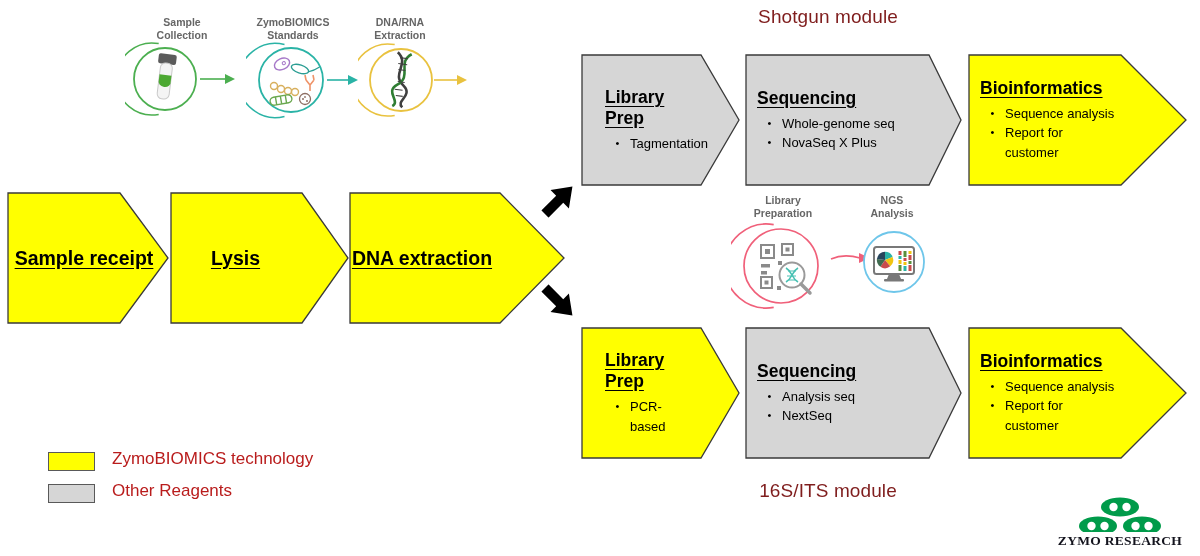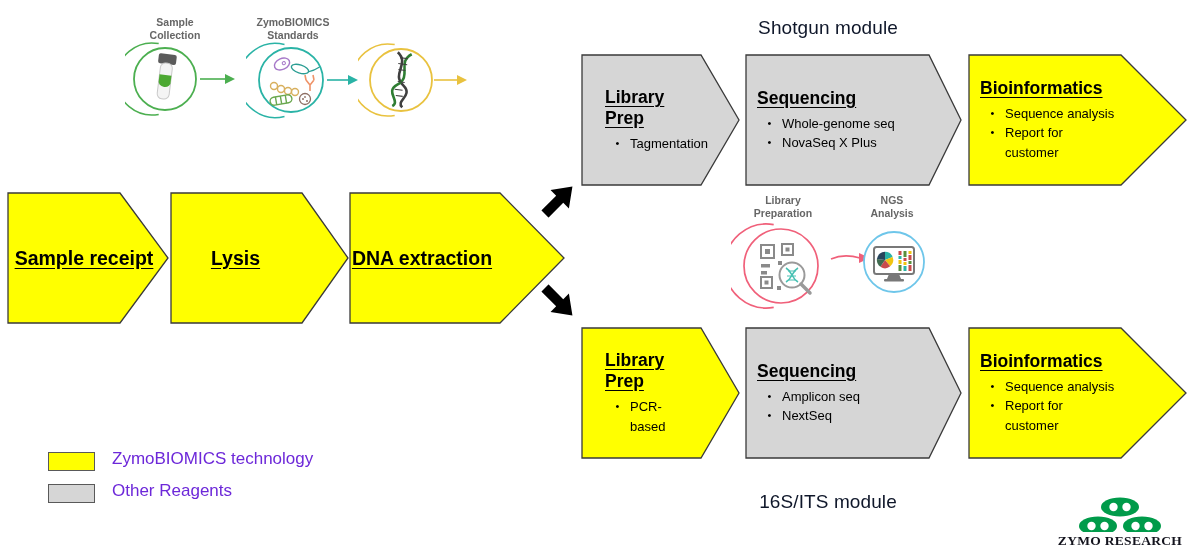--- a/index.html
+++ b/index.html
@@ -12,23 +12,22 @@
 
   
   .icon-label{
     position:absolute;width:110px;text-align:center;
     font-size:10.5px;font-weight:600;line-height:1.25;color:#666;
     white-space:pre-line;
   }
 
   
   .module-title{
-    position:absolute;font-size:19px;color:#0f172a;text-align:center;
+    position:absolute;font-size:19px;color:#7f1d1d;text-align:center;
     letter-spacing:.1px;
-    margin-top:11px;
   }
 
   
   .shape{position:absolute;}
   .shape-poly{stroke:#3a3a3a;stroke-width:1.3;}
   .fill-yellow{fill:#FFFF00;}
   .fill-gray{fill:#D6D6D6;}
 
   .shape-label{
     position:absolute;inset:0;display:flex;align-items:center;justify-content:center;
@@ -41,38 +40,40 @@
     font-size:17.5px;font-weight:600;text-decoration:underline;text-underline-offset:3px;
     margin-bottom:5px;
   }
   .bullet-row{display:flex;align-items:flex-start;font-size:13px;line-height:1.5;}
   .bullet-glyph{flex:none;width:25px;text-align:center;font-size:11px;padding-top:1px;}
   .bullet-text{display:block;}
   .narrow .bullet-text{max-width:112px;}
 
   
   .legend-swatch{position:absolute;width:45px;height:17px;border:1.6px solid #595959;}
-  .legend-label{position:absolute;font-size:17px;color:#6d28d9;}
+  .legend-label{position:absolute;font-size:17px;color:#b91c1c;}
 
   
   .logo-text{
     position:absolute;left:1048px;top:533px;width:144px;text-align:center;
     font-family:"Liberation Serif", serif;font-weight:700;font-size:13.5px;
     letter-spacing:.3px;color:#14141e;
   }
 </style>
 </head>
 <body>
 
 <div id="canvas">
 
-  <div class="icon-label" style="left:120px;top:16px">Sample
+  <div class="icon-label" style="left:127px;top:16px">Sample
 Collection</div>
   <div class="icon-label" style="left:238px;top:16px">ZymoBIOMICS
 Standards</div>
+  <div class="icon-label" style="left:345px;top:16px">DNA/RNA
+Extraction</div>
 
   <svg class="abs" style="left:125px;top:38px" width="115" height="84">
     <path d="M33.7,5.6 A36,36 0 1 0 33.7,76.4" fill="none" stroke="#4caf50" stroke-width="1.5"></path>
     <circle cx="40" cy="41" r="31" fill="#ffffff" stroke="#4caf50" stroke-width="1.8"></circle>
     <g transform="rotate(7 40 41)">
       <rect x="31" y="16" width="18" height="10" rx="2" fill="#5b5b5b"></rect>
       <rect x="34" y="25" width="12" height="36" rx="5" fill="#f4f4f4" stroke="#c9c9c9" stroke-width="1"></rect>
       <path d="M34,37 h12 v6 a6,5 0 0 1 -6,6 a6,5 0 0 1 -6,-6 z" fill="#4ca832"></path>
     </g>
     <path d="M75,41 h26" stroke="#4caf50" stroke-width="1.6"></path>
@@ -274,21 +275,21 @@
   </div>
 
   <div class="shape" style="left:745px;top:327px">
     <svg width="217" height="132">
         <polygon class="shape-poly fill-gray" points="1,1 184,1 216,66 184,131 1,131"></polygon>
       </svg>
     <div class="shape-content" style="padding-left:12px;padding-right:40px">
       <div class="step-heading">Sequencing</div>
       <div class="bullet-row">
         <span class="bullet-glyph">•</span>
-        <span class="bullet-text">Amplicon seq</span>
+        <span class="bullet-text">Analysis seq</span>
       </div>
       <div class="bullet-row">
         <span class="bullet-glyph">•</span>
         <span class="bullet-text">NextSeq</span>
       </div>
     </div>
   </div>
 
   <div class="shape" style="left:968px;top:327px">
     <svg width="219" height="132">

